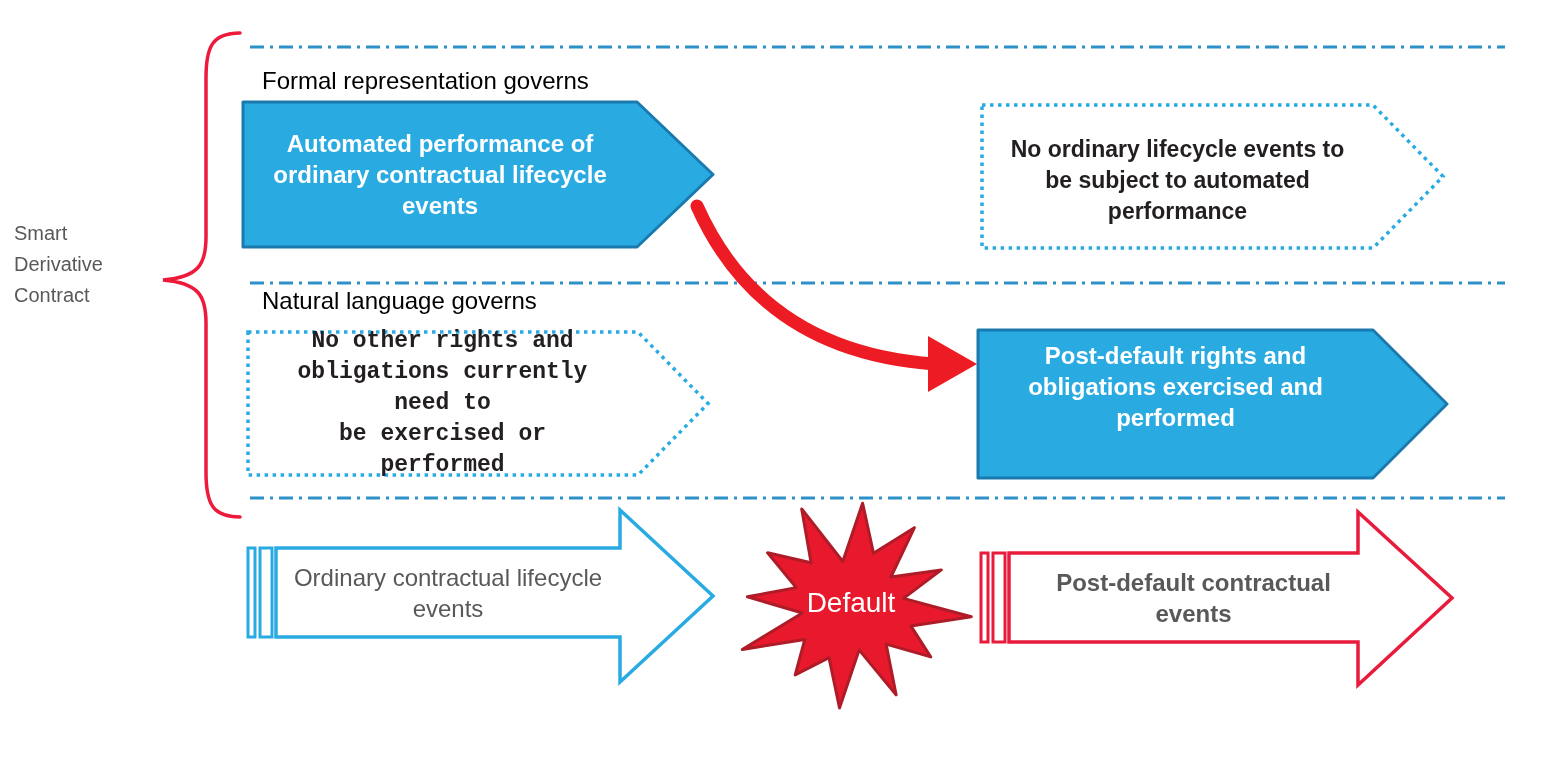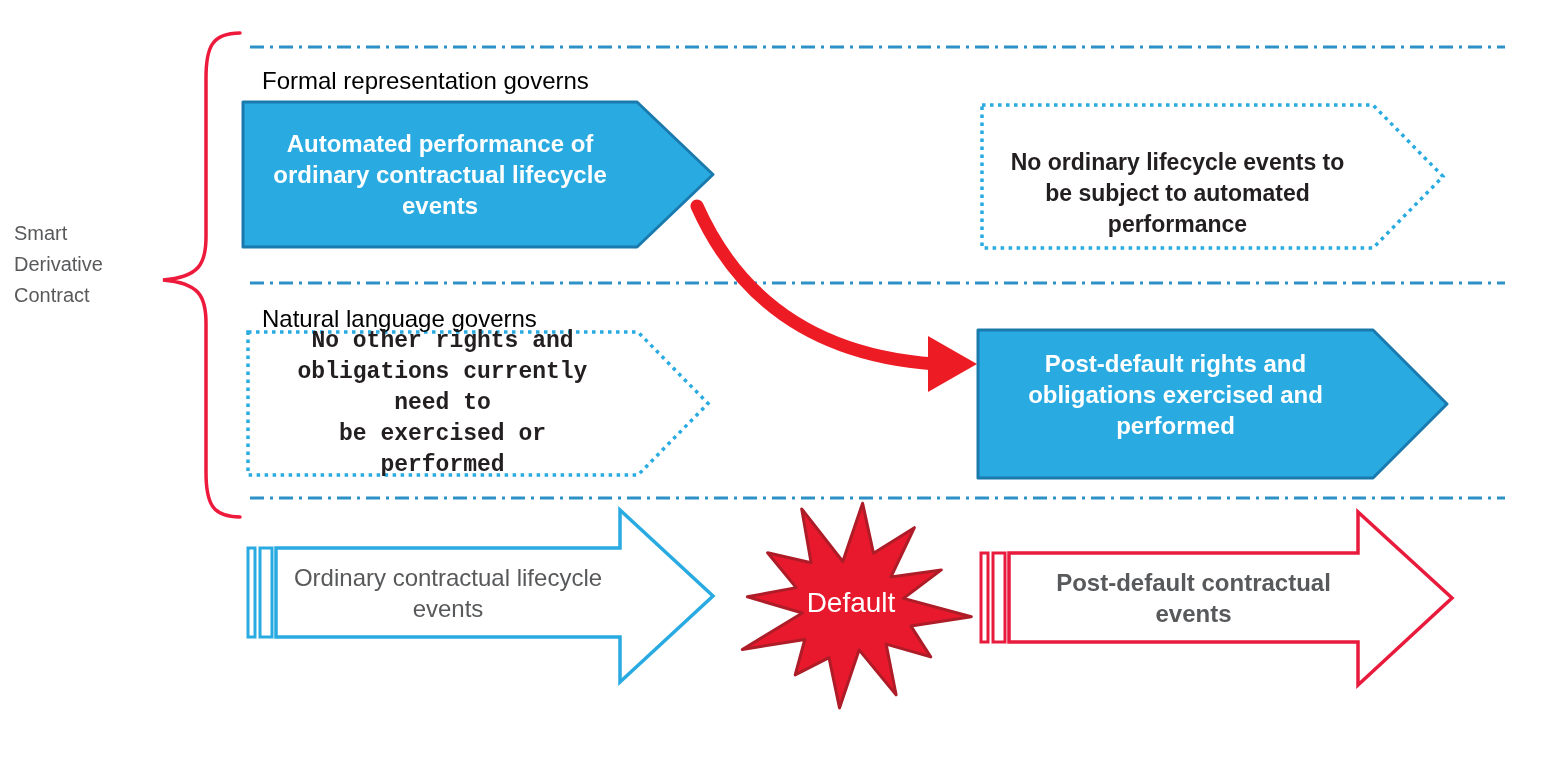--- a/index.html
+++ b/index.html
@@ -66,31 +66,31 @@
   <div class="side-label">Smart
 Derivative
 Contract</div>
 
   <div class="lane-label" style="left:262px;top:67px;">Formal representation governs</div>
 
   <div class="txt box-text-white" style="left:270px;top:102px;width:340px;height:145px;">Automated performance of
 ordinary contractual lifecycle
 events</div>
 
-  <div class="txt box-text-dark" style="left:1005px;top:122px;width:345px;height:143px;">No ordinary lifecycle events to
+  <div class="txt box-text-dark" style="left:1005px;top:109px;width:345px;height:143px;">No ordinary lifecycle events to
 be subject to automated
 performance</div>
 
-  <div class="lane-label" style="left:262px;top:305px;">Natural language governs</div>
+  <div class="lane-label" style="left:262px;top:287px;">Natural language governs</div>
 
   <div class="txt box-text-dark" style="left:270px;top:332px;width:345px;height:143px;font-family:Liberation Mono, monospace;">No other rights and
 obligations currently need to
 be exercised or performed</div>
 
-  <div class="txt box-text-white" style="left:1003px;top:330px;width:345px;height:128px;">Post-default rights and
+  <div class="txt box-text-white" style="left:1003px;top:322px;width:345px;height:128px;">Post-default rights and
 obligations exercised and
 performed</div>
 
   <div class="txt arrow-text" style="left:276px;top:548px;width:344px;height:89px;">Ordinary contractual lifecycle
 events</div>
 
   <div class="txt star-text" style="left:771px;top:570px;width:160px;height:66px;">Default</div>
 
   <div class="txt arrow-text" style="left:1019px;top:553px;width:349px;height:89px;font-weight:bold;">Post-default contractual
 events</div>

